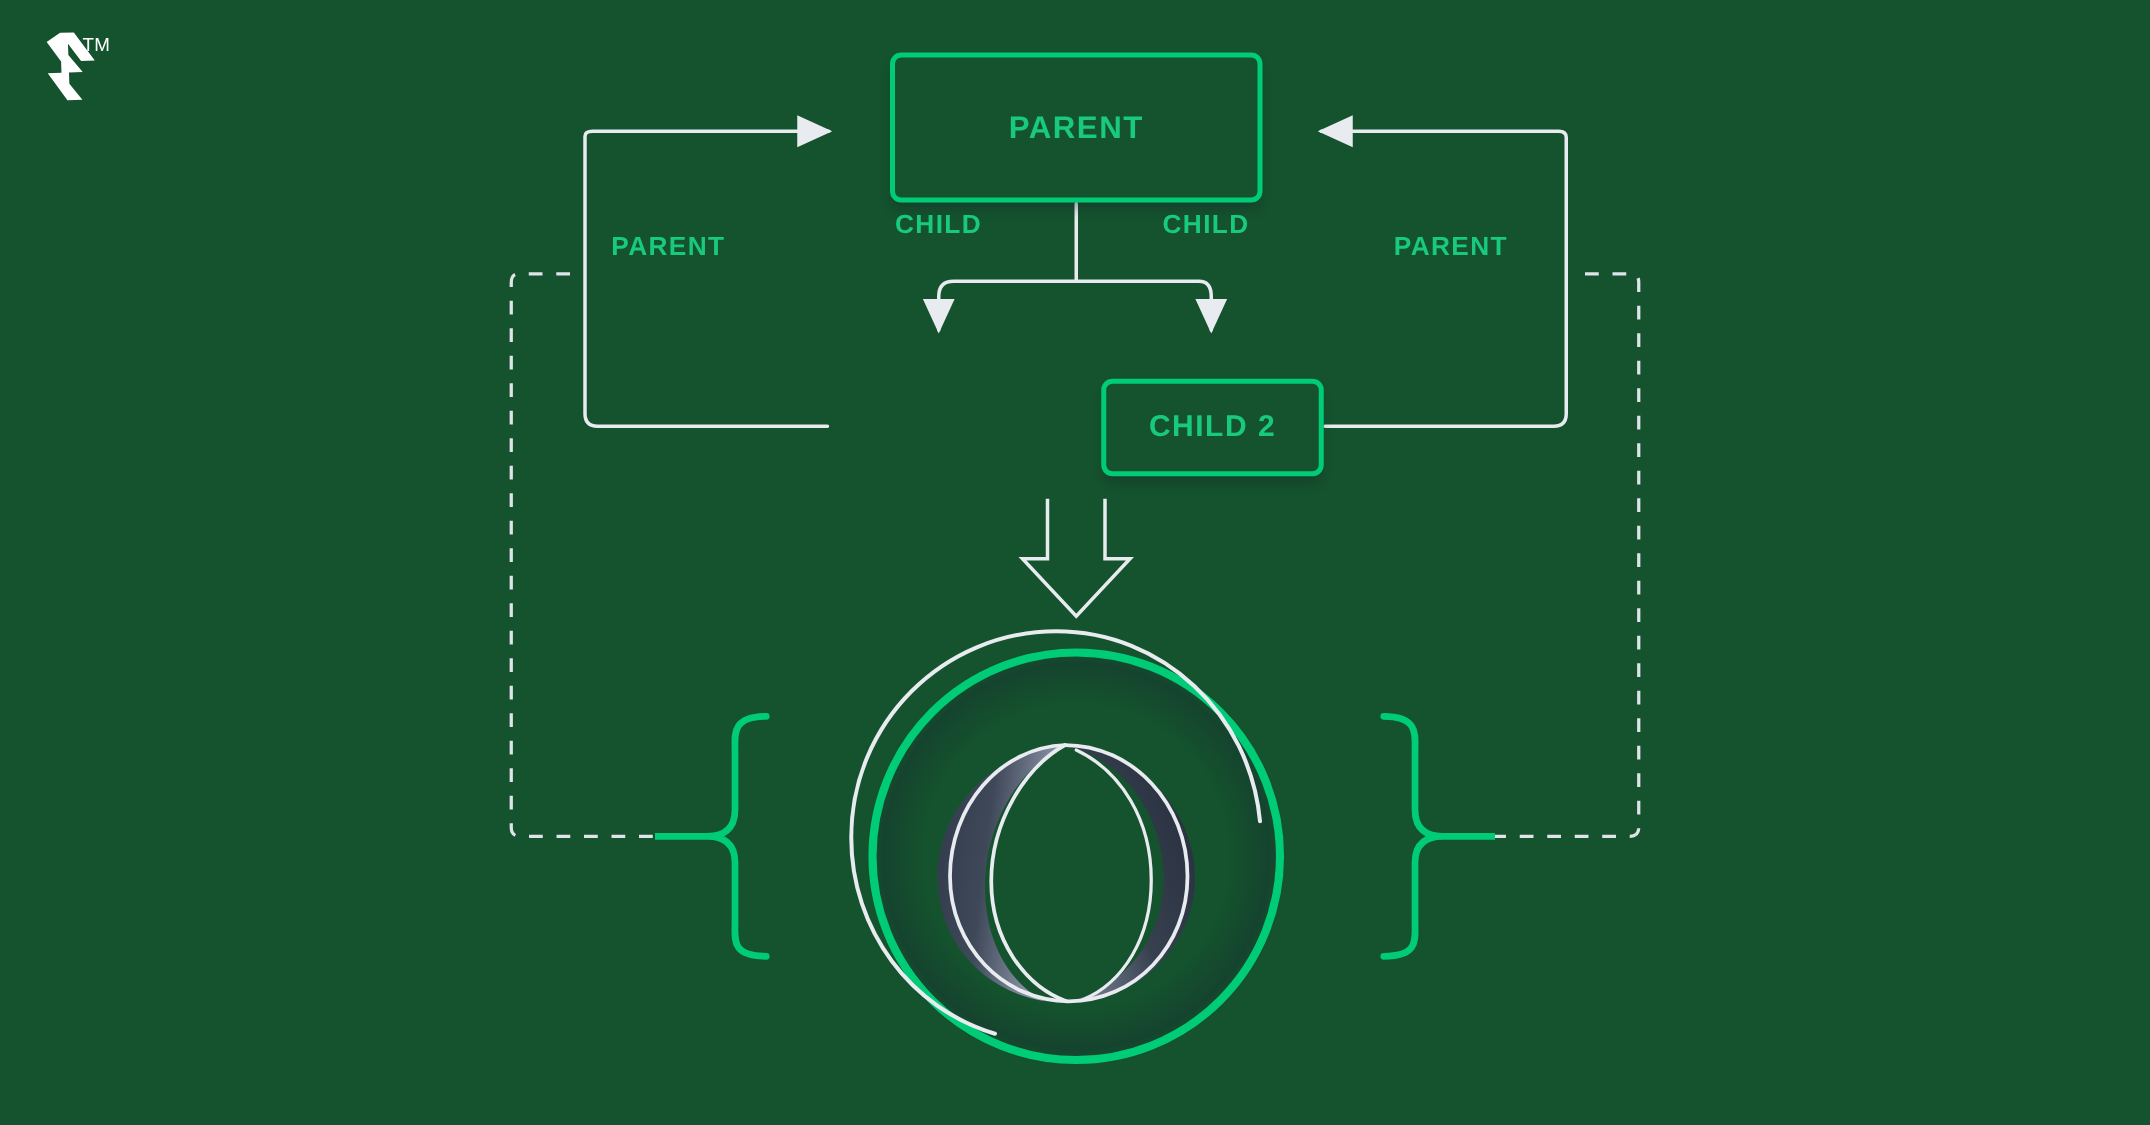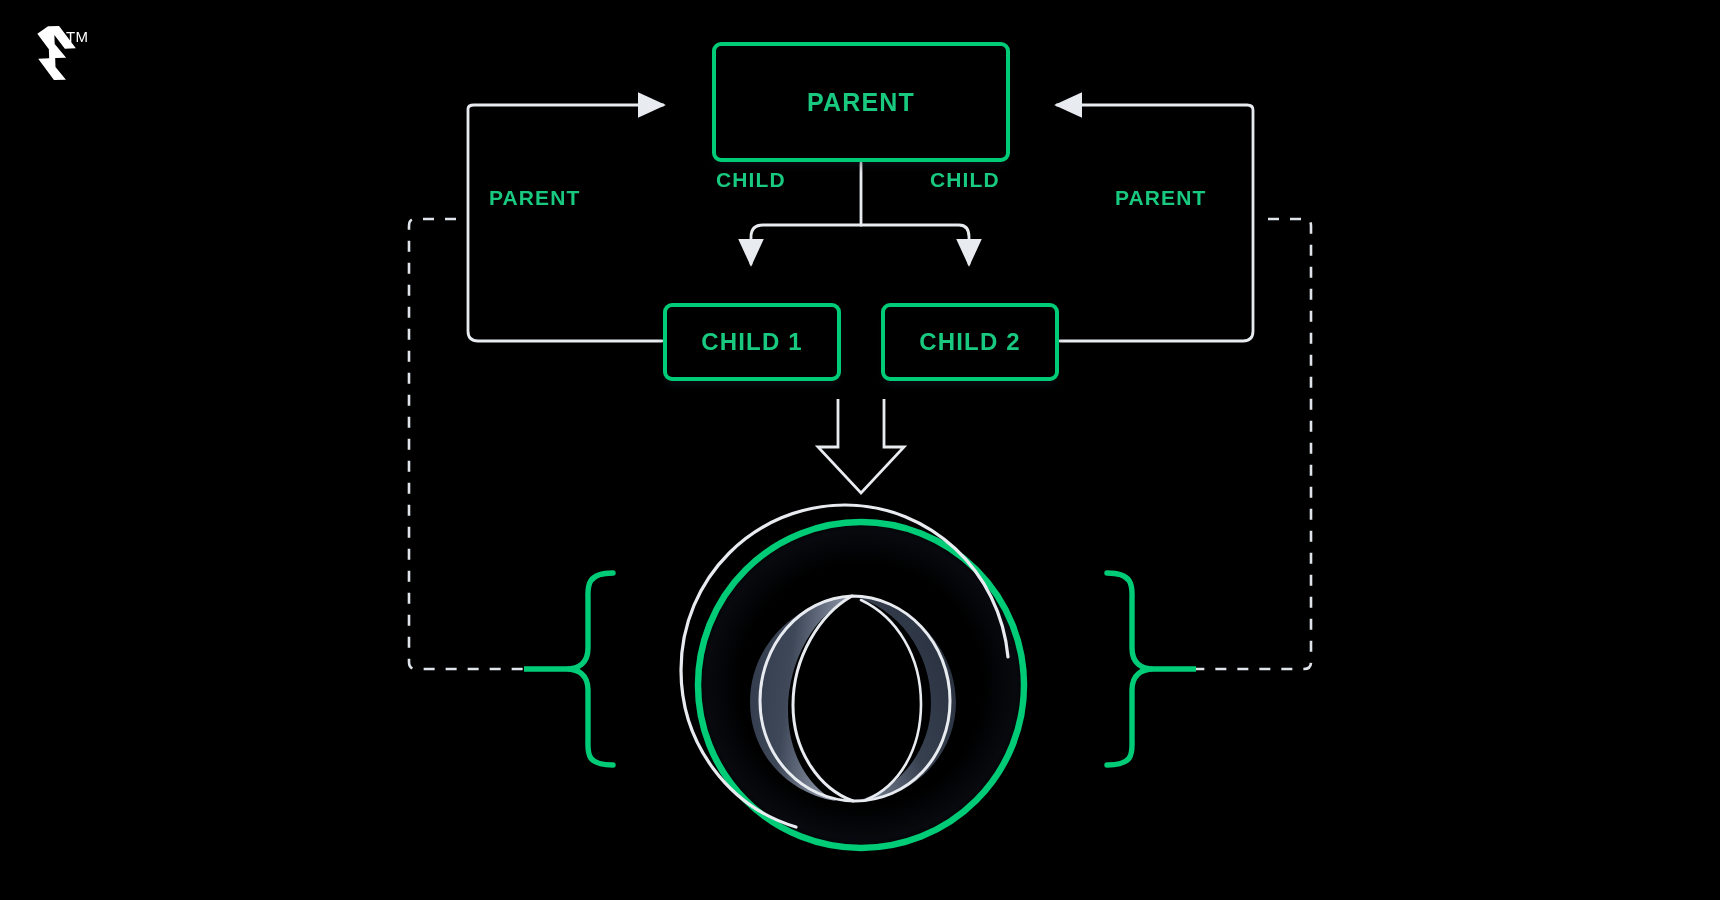--- a/index.html
+++ b/index.html
@@ -7,21 +7,21 @@
     width: 1720px;
     height: 900px;
     overflow: hidden;
     background: #56647c;
     font-family: "Liberation Sans", sans-serif;
   }
   #stage {
     position: relative;
     width: 1720px;
     height: 900px;
-    background: #000000;
+    background: #14532d;
   }
   #diagram-svg {
     position: absolute;
     left: 0; top: 0;
     width: 1720px;
     height: 900px;
     display: block;
   }
   
   #brand-logo {
@@ -220,23 +220,20 @@
                C 793 752 820 789 853 801" fill="none" stroke="#e8ebf0" stroke-width="3" stroke-linecap="round"></path>
       <path d="M861 600
                C 897 617 921 656 921 704
                C 921 750 899 786 866 800" fill="none" stroke="#e8ebf0" stroke-width="2.6" stroke-linecap="round"></path>
     </g>
   </svg>
 
   <div class="node" id="node-parent">
     <span>PARENT</span>
   </div>
-  <div class="node" id="node-child-1">
-    <span>CHILD 1</span>
-  </div>
   <div class="node" id="node-child-2">
     <span>CHILD 2</span>
   </div>
 
   <div class="edge-label" id="label-parent-left">PARENT</div>
   <div class="edge-label" id="label-parent-right">PARENT</div>
   <div class="edge-label" id="label-child-left">CHILD</div>
   <div class="edge-label" id="label-child-right">CHILD</div>
 
 </div>

